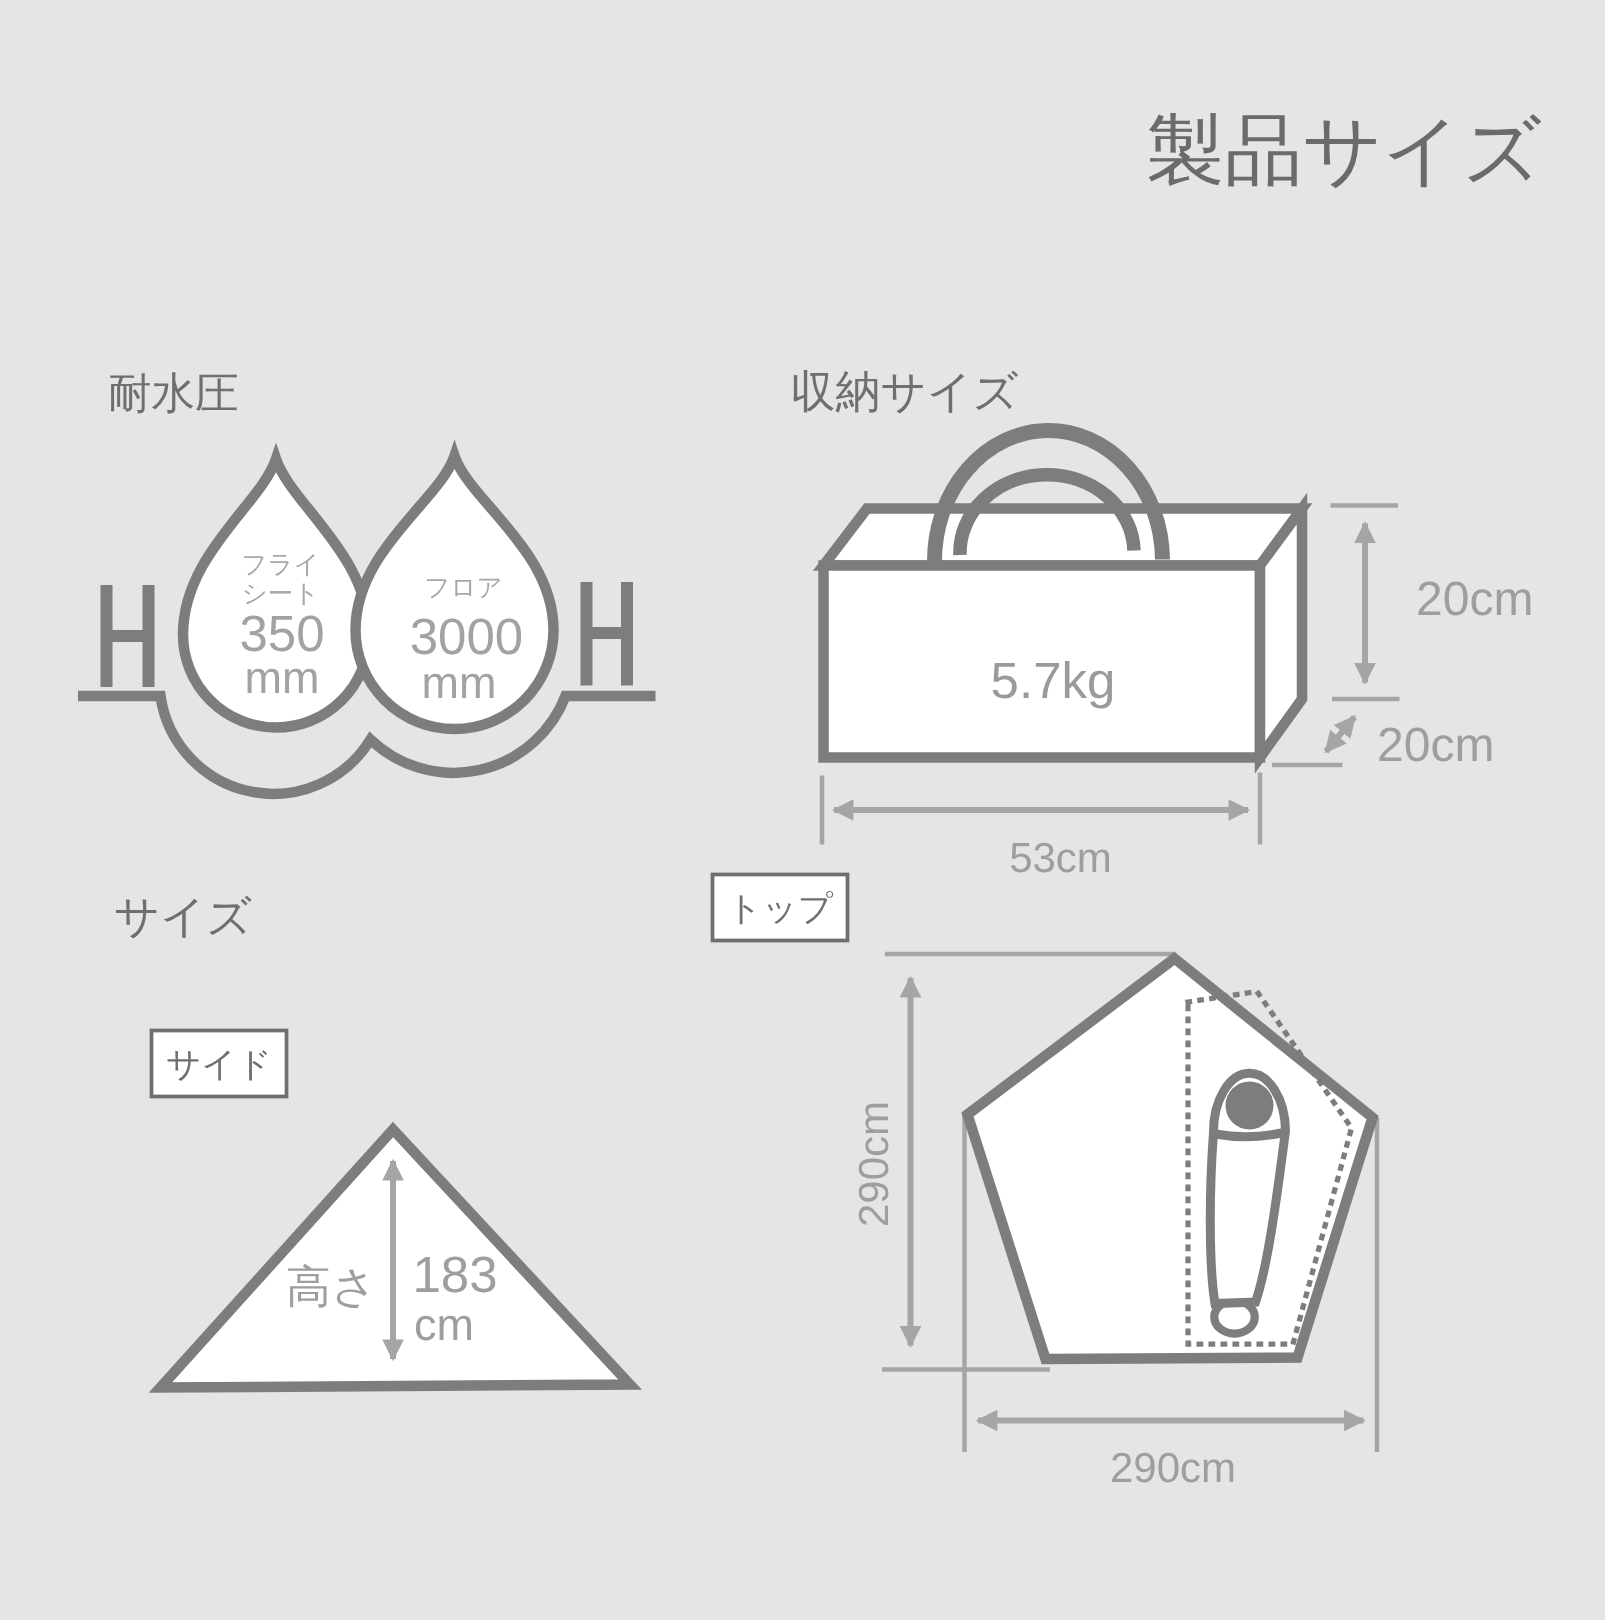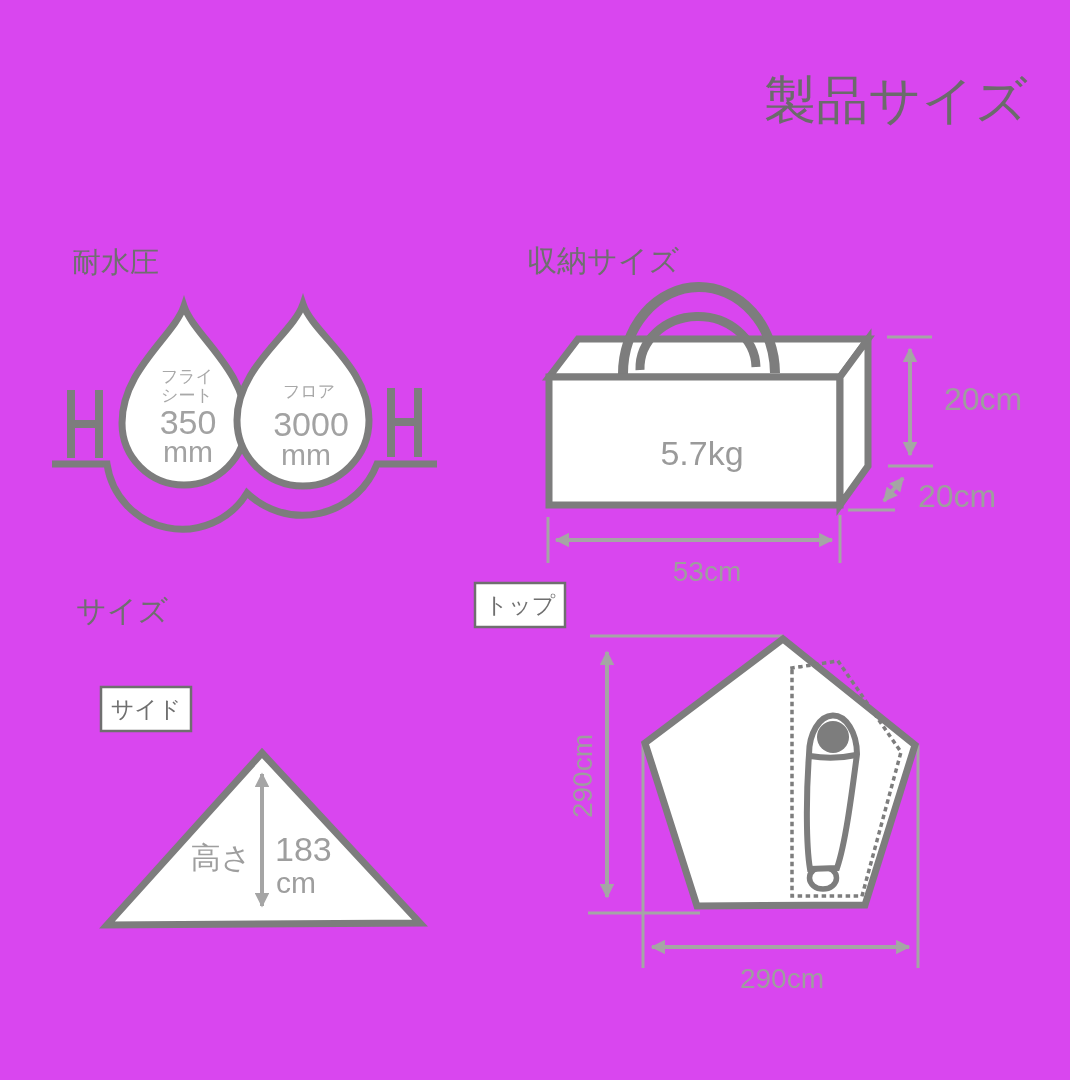--- a/index.html
+++ b/index.html
@@ -1,16 +1,16 @@
 <!DOCTYPE html>
 <html><head>
 <meta charset="utf-8">
 <style>
   html,body{margin:0;padding:0;background:#fff;}
-  .page{position:relative;width:1070px;height:1080px;background:#d946ef;overflow:hidden;}
+  .page{position:relative;width:1070px;height:1080px;background:#e5e5e5;overflow:hidden;}
   svg{position:absolute;left:0;top:0;}
   text{font-family:"Liberation Sans","DejaVu Sans",sans-serif;}
   .ttl{fill:#6b6b6b;font-size:52px;}
   .hd{fill:#6f6f6f;font-size:30px;}
   .hd-s{fill:#6f6f6f;font-size:29px;}
   .tag{fill:#6f6f6f;font-size:23px;}
   .dim{fill:#9e9e9e;font-size:32px;}
   .dim-sm{fill:#9e9e9e;font-size:28px;}
   .droplab{fill:#a8a8a8;font-size:17px;}
   .dropval{fill:#a2a2a2;font-size:34px;}

